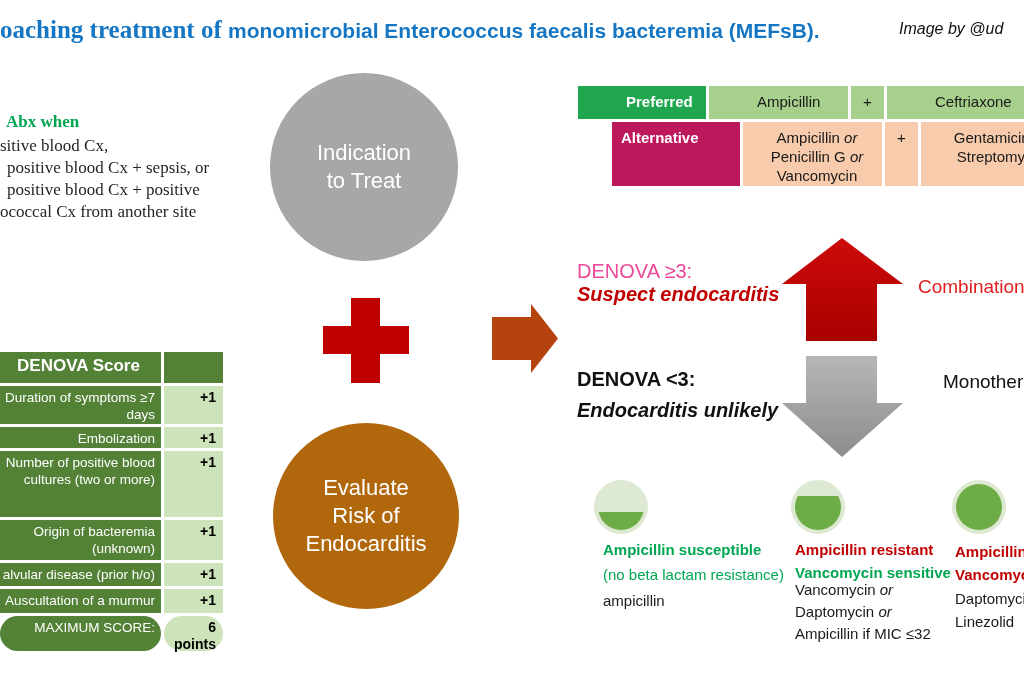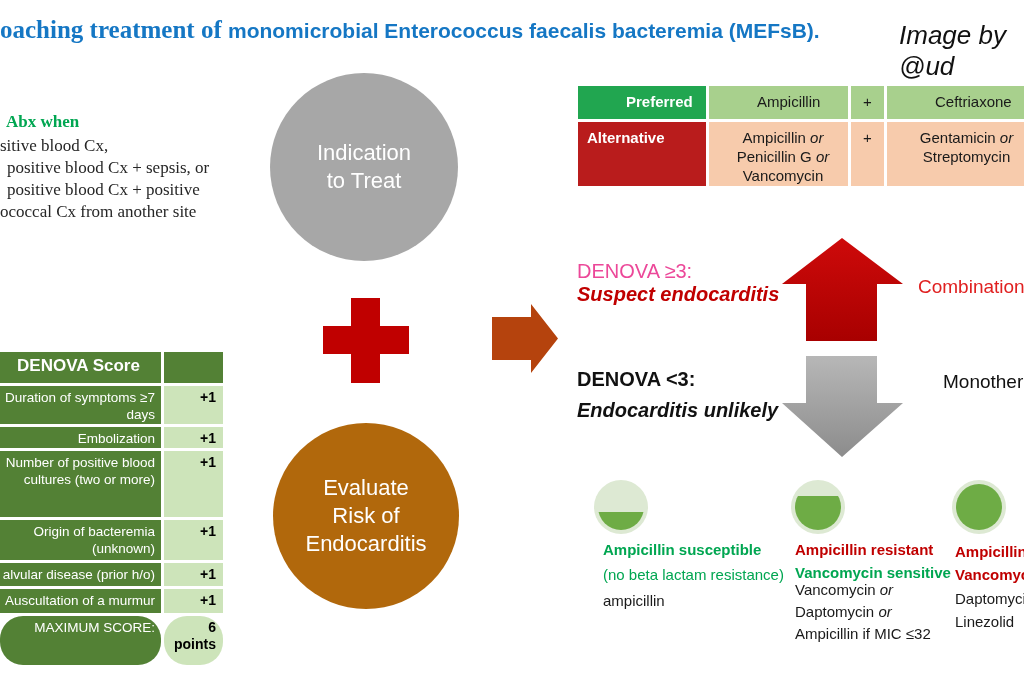--- a/index.html
+++ b/index.html
@@ -7,21 +7,21 @@
          font-family:"Liberation Sans",sans-serif;color:#1a1a1a;}
   .abs{position:absolute;}
   .prel{white-space:pre-line;}
   .it{}
   .conj{font-style:italic;}
 
   
   .title{left:0;top:16px;white-space:nowrap;color:#1577C4;font-weight:bold;}
   .t-serif{font-family:"Liberation Serif",serif;font-size:25px;}
   .t-sans{font-size:21px;}
-  .credit{left:899px;top:20px;font-style:italic;font-size:26px;color:#111;}
+  .credit{left:899px;top:20px;font-style:italic;font-size:16px;color:#111;}
 
   
   .crit{font-family:"Liberation Serif",serif;font-size:17px;color:#262626;}
   .crit-h{left:6px;top:112px;color:#00A651;font-weight:bold;}
   .crit-l1{left:0;top:136px;}
   .crit-l2{left:7px;top:158px;}
   .crit-l3{left:7px;top:180px;}
   .crit-l4{left:0;top:202px;}
 
   
@@ -32,42 +32,42 @@
             text-align:right;font-size:14px;line-height:17px;padding:3px 7px 0 0;box-sizing:border-box;}
   .dn-head .dn-label{text-align:center;font-size:17px;font-weight:bold;padding:5px 4px 0 0;}
   .dn-head .dn-score{background:#538135;}
   .dn-r0{top:352px;height:31px;} .dn-r0 > div{height:31px;}
   .dn-r1{top:386px;height:38px;} .dn-r1 > div{height:38px;}
   .dn-r2{top:427px;height:21px;} .dn-r2 > div{height:21px;padding-left:16px;}
   .dn-r3{top:451px;height:66px;} .dn-r3 > div{height:66px;}
   .dn-r4{top:520px;height:40px;} .dn-r4 > div{height:40px;}
   .dn-r5{top:563px;height:23px;} .dn-r5 > div{height:23px;}
   .dn-r6{top:589px;height:24px;} .dn-r6 > div{height:24px;}
-  .dn-r7{top:616px;height:47px;} .dn-r7 > div{height:49px;border-radius:23px;}
+  .dn-r7{top:616px;height:47px;} .dn-r7 > div{height:35px;border-radius:23px;}
 
   
   .circle{border-radius:50%;display:flex;align-items:center;justify-content:center;
           text-align:center;color:#fff;font-size:22px;line-height:28px;}
   .c-ind{left:270px;top:73px;width:188px;height:188px;background:#A7A7A7;}
   .c-eval{left:273px;top:423px;width:186px;height:186px;background:#B1680C;}
 
   .shapes{left:0;top:0;pointer-events:none;}
 
   
   .rg-row{display:flex;}
   .rg-row > div{box-sizing:border-box;font-size:15px;line-height:19px;padding:6px 0 0 9px;}
   .rg-r1{left:578px;top:86px;height:33px;} .rg-r1 > div{height:33px;padding-left:48px;}
   .rg-r2{left:578px;top:122px;height:64px;} .rg-r2 > div{height:64px;}
   .rg-c1{width:128px;color:#fff;font-weight:bold;}
   .rg-c2{width:139px;margin-left:3px;}
   .rg-c3{width:33px;margin-left:3px;text-align:center;padding-left:0 !important;}
   .rg-c4{width:150px;margin-left:3px;}
   .rg-r1 .rg-c1{background:#21A650;}
   .rg-r1 .rg-c2,.rg-r1 .rg-c3,.rg-r1 .rg-c4{background:#A8D08D;}
-  .rg-r2 .rg-c1{background:#b91c1c;}
+  .rg-r2 .rg-c1{background:#be185d;margin-left:34px;}
   .rg-r2 .rg-c2,.rg-r2 .rg-c3,.rg-r2 .rg-c4{background:#F7CBAC;text-align:center;}
 
   
   .dec{font-size:20px;}
   .dec-high-t{left:577px;top:252px;color:#ec4899;font-weight:400;margin-top:8px;}
   .dec-high-s{left:577px;top:283px;color:#C00000;font-weight:600;font-style:italic;}
   .dec-low-t{left:577px;top:368px;color:#111;font-weight:600;}
   .dec-low-s{left:577px;top:399px;color:#111;font-weight:600;font-style:italic;}
   .dec-comb{left:918px;top:276px;color:#E02020;font-size:19px;white-space:nowrap;}
   .dec-mono{left:943px;top:371px;color:#111;font-size:19px;white-space:nowrap;}

